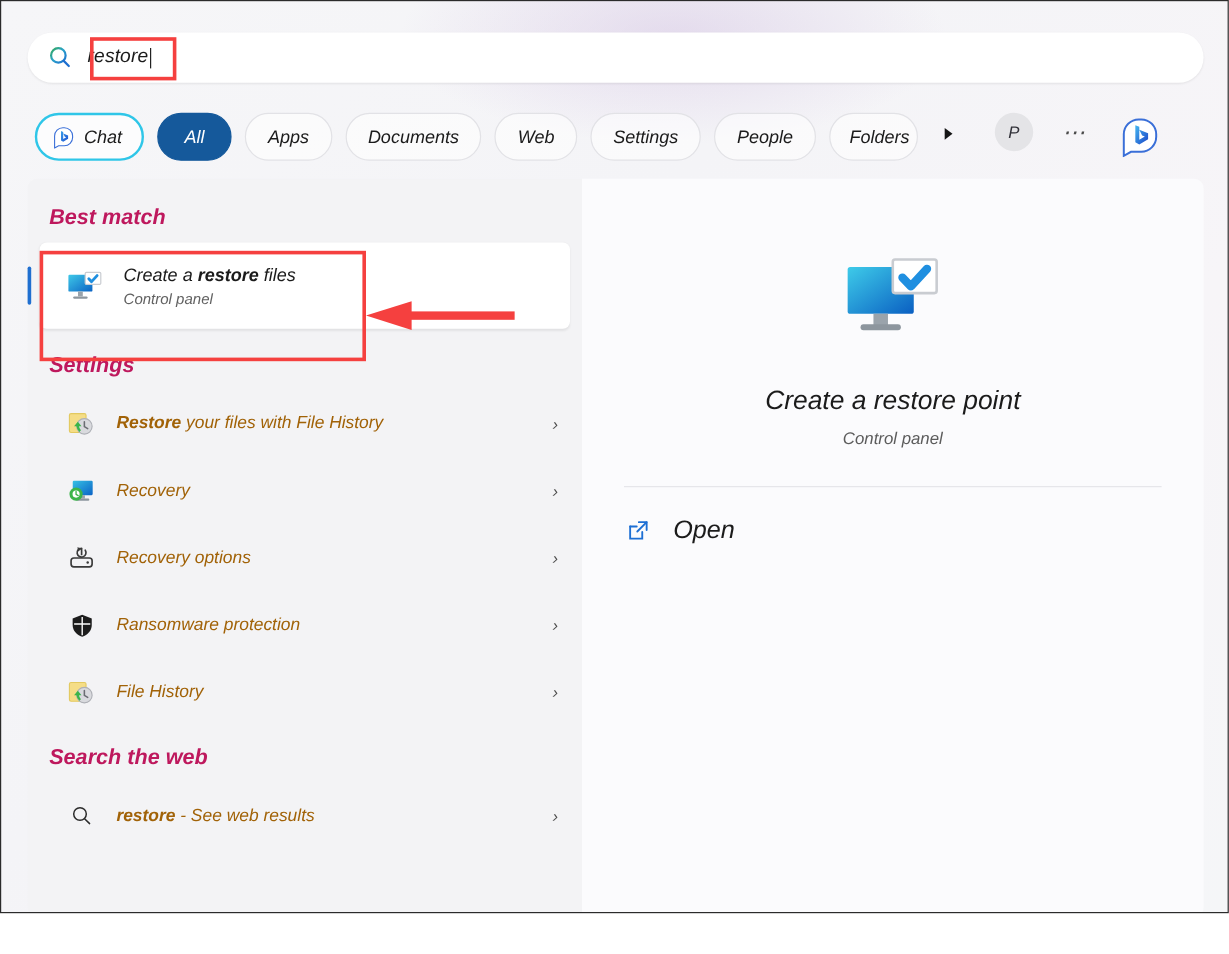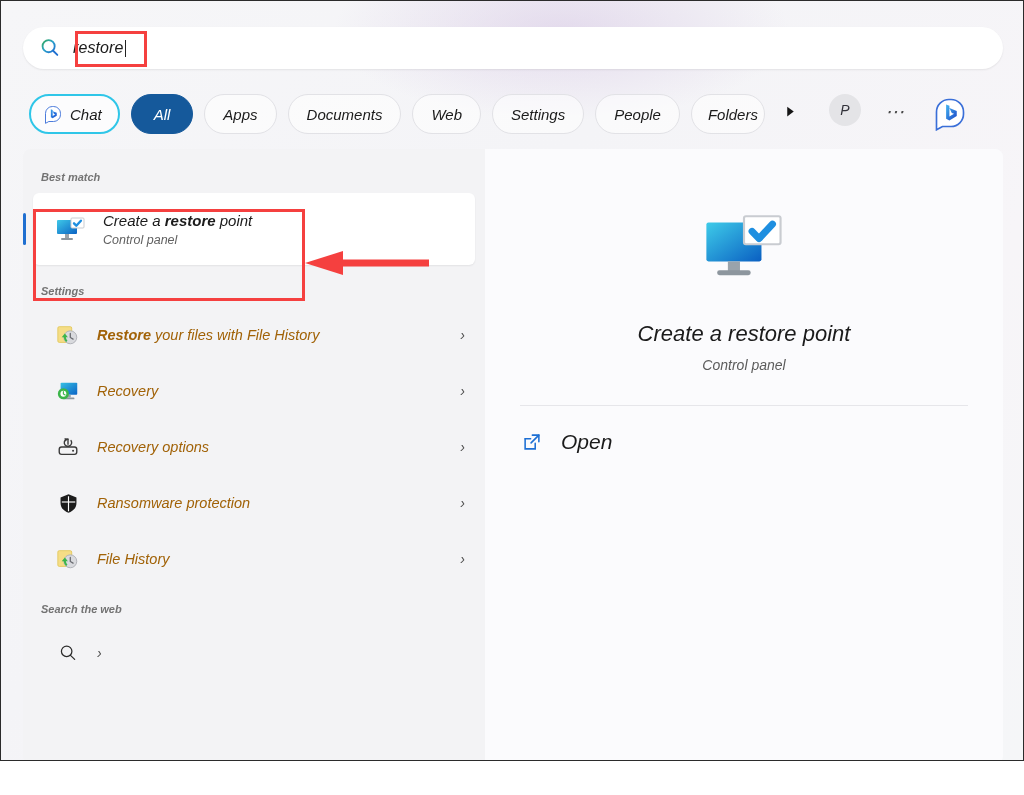--- a/index.html
+++ b/index.html
@@ -156,23 +156,23 @@
   }
 
   .right-pane {
     width: 518px;
     background: #fbfbfd;
     border-radius: 0 8px 8px 0;
     position: relative;
   }
 
   .section-head {
-    font-size: 11px;
+    font-size: 18px;
     font-weight: bold;
-    color: #737373;
+    color: #be185d;
     padding: 6px 0 10px 18px;
   }
 
   
   .bestmatch-wrap { position: relative; height: 76px; }
   .bestmatch {
     position: absolute;
     left: 10px; top: 0;
     width: 442px; height: 72px;
     background: #ffffff;
@@ -369,21 +369,21 @@
                 </linearGradient>
               </defs>
               <rect x="2" y="7" width="20" height="14" rx="1" fill="url(#mon1)"></rect>
               <rect x="10" y="21" width="4" height="4" fill="#9aa3ab"></rect>
               <rect x="6" y="25" width="12" height="2" rx="1" fill="#8d969e"></rect>
               <rect x="16" y="5" width="13" height="10" rx="1" fill="#ffffff" stroke="#c9ccd1" stroke-width="1"></rect>
               <path d="M19 10.3l2.3 2.4 4.6-5" fill="none" stroke="#1f8fe0" stroke-width="2.4" stroke-linecap="round" stroke-linejoin="round"></path>
             </svg>
           </span>
           <div>
-            <div class="bm-title"><span>Create a </span><b>restore</b><span> point</span></div>
+            <div class="bm-title"><span>Create a </span><b>restore</b><span> files</span></div>
             <div class="bm-sub">Control panel</div>
           </div>
         </div>
       </div>
 
       <div class="spacer-sm"></div>
       <div class="section-head">Settings</div>
 
       <div class="row">
         <span class="row-icon">
@@ -461,20 +461,21 @@
       <div class="spacer-sm"></div>
       <div class="section-head">Search the web</div>
 
       <div class="row">
         <span class="row-icon">
           <svg viewBox="0 0 24 24" width="20" height="20">
             <circle cx="10.4" cy="10" r="6.3" fill="none" stroke="#2b2b2b" stroke-width="1.5"></circle>
             <line x1="15" y1="14.8" x2="20" y2="19.6" stroke="#2b2b2b" stroke-width="1.5" stroke-linecap="round"></line>
           </svg>
         </span>
+        <span class="row-label"><b>restore</b><span> - See web results</span></span>
         <span class="row-chev">›</span>
       </div>
 
     </div>
 
     <div class="right-pane">
       <div class="preview">
         <span class="preview-icon">
           <svg viewBox="0 0 32 32" width="86" height="86">
             <defs>

